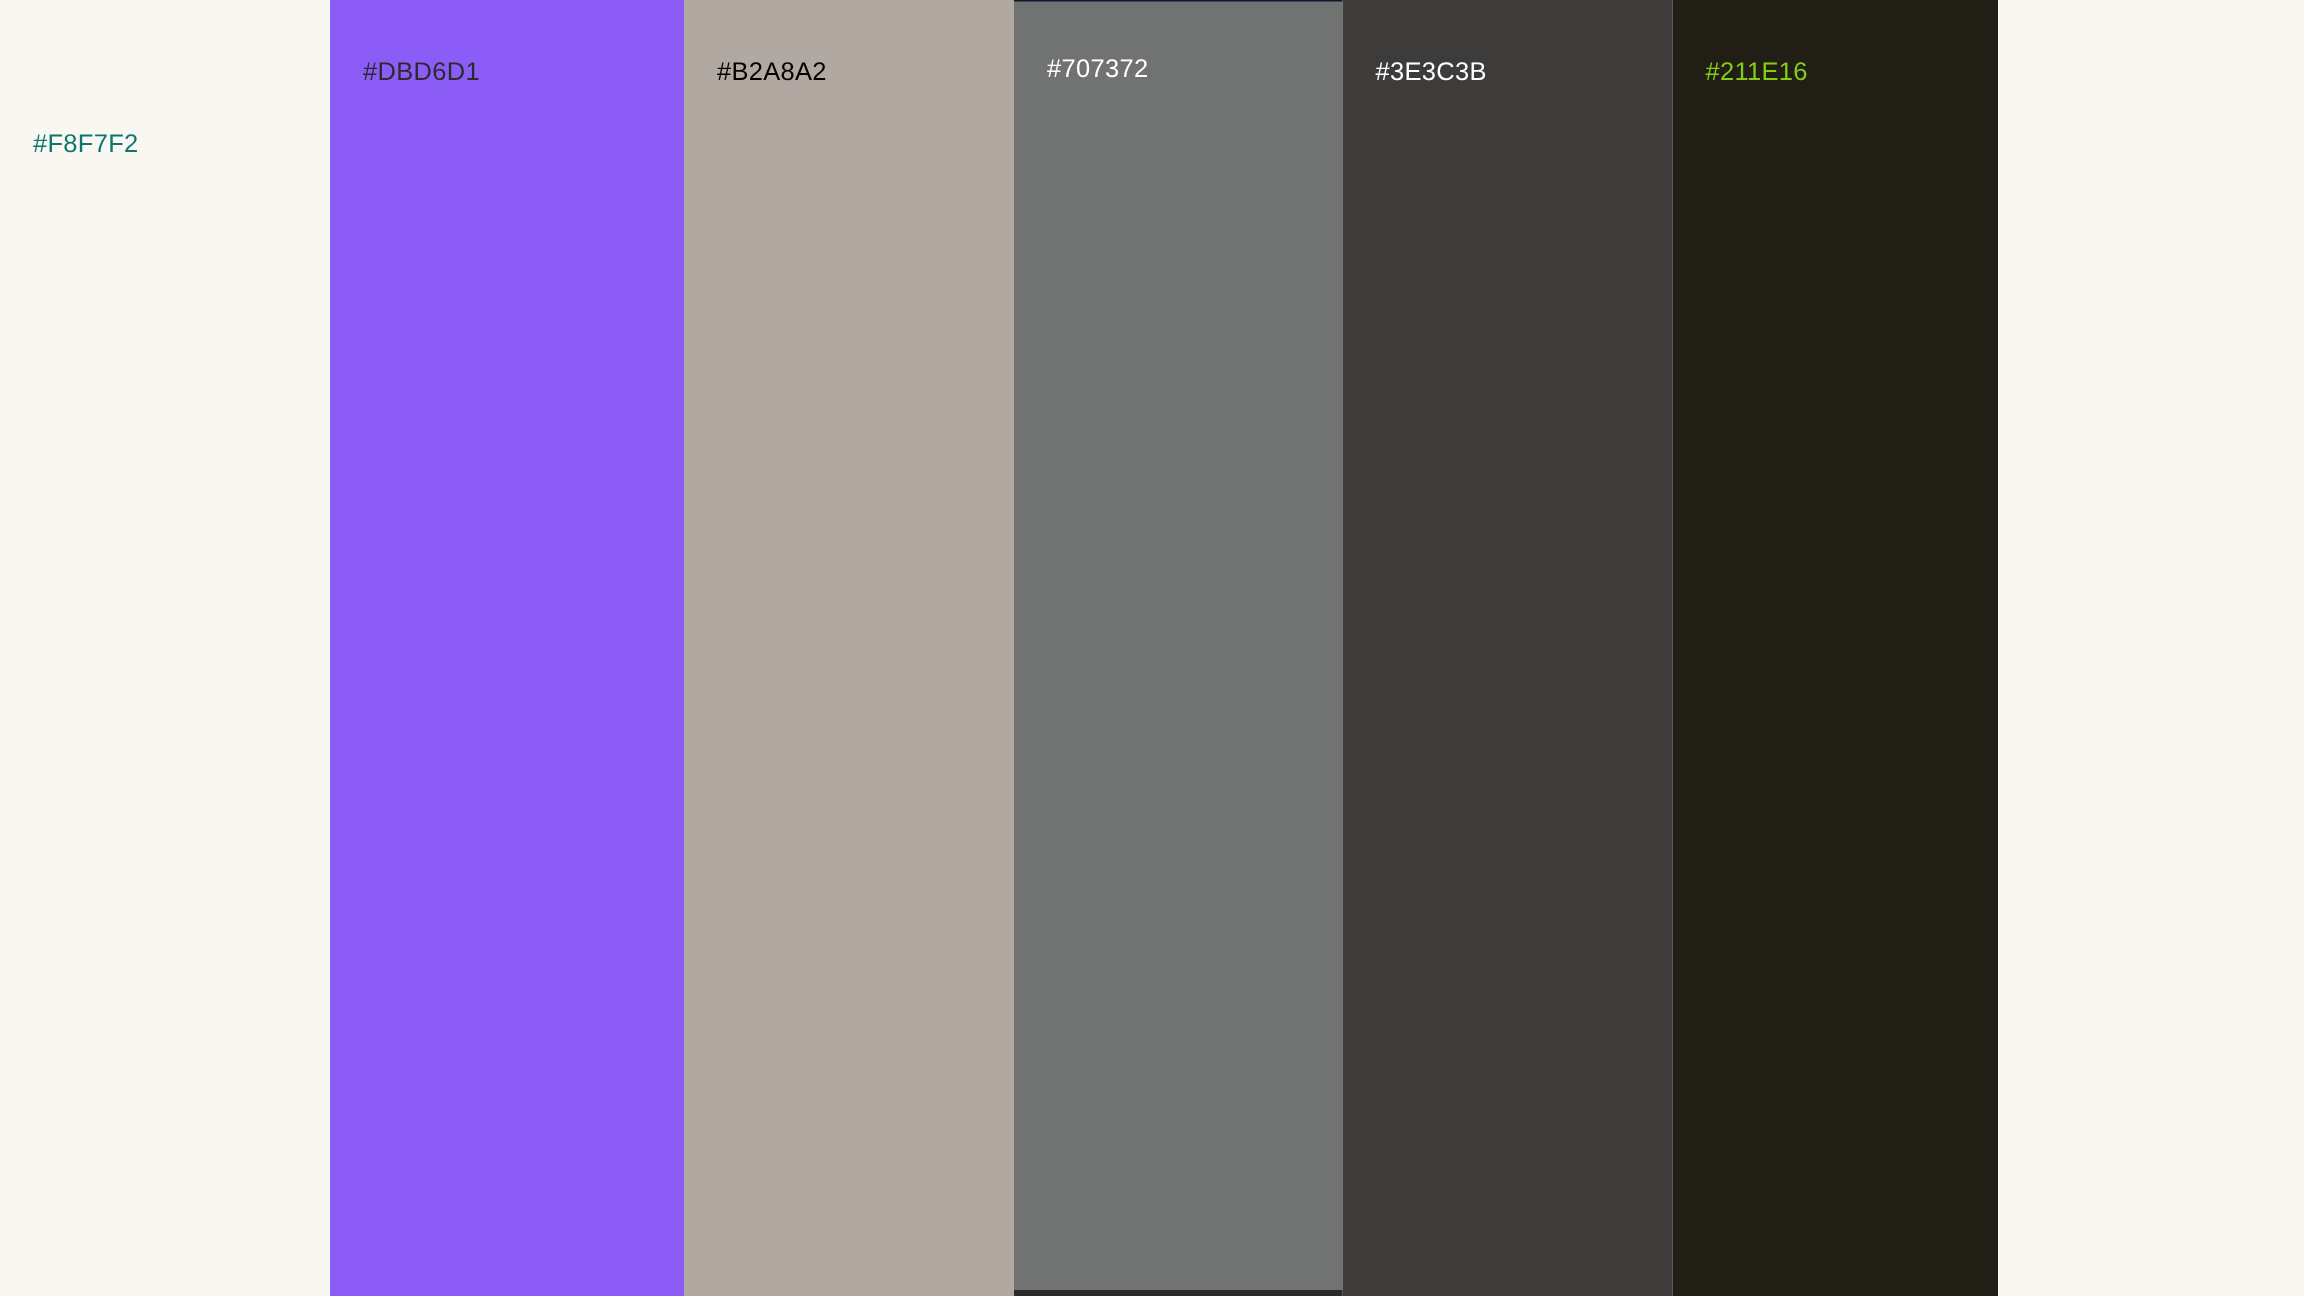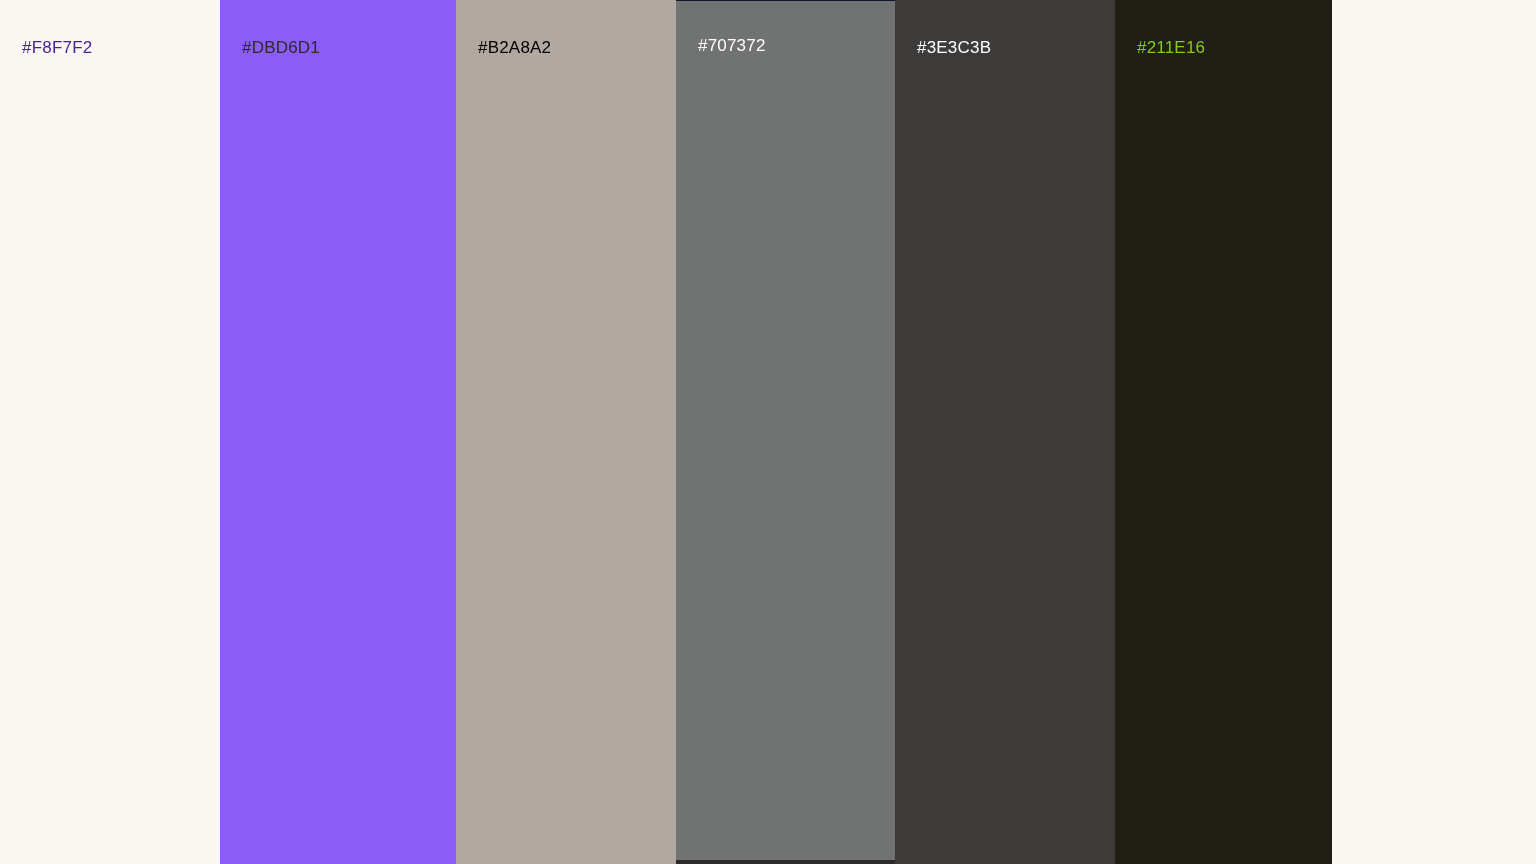--- a/index.html
+++ b/index.html
@@ -49,21 +49,21 @@
   }
   .swatch.is-focused .swatch-label {
     top: 35px;
   }
 </style>
 </head>
 <body style="background: rgb(248, 247, 242);">
 
 <div id="palette" style="width: 1536px; height: 864px; background: rgb(248, 247, 242);">
     <div class="swatch" style="width: 220px; background: rgb(248, 247, 242);">
-      <span class="swatch-label" style="color: #4c1d95;">#F8F7F2</span>
+      <span class="swatch-label" style="color: #0f766e; margin-top: 48px;">#F8F7F2</span>
     </div>
     <div class="swatch" style="width: 236px; background: #8b5cf6;">
       <span class="swatch-label" style="color: rgb(43, 43, 43);">#DBD6D1</span>
     </div>
     <div class="swatch" style="width: 220px; background: rgb(178, 168, 162);">
       <span class="swatch-label" style="color: #000000;">#B2A8A2</span>
     </div>
     <div class="swatch is-focused" style="width: 219px; background: rgb(112, 115, 114);">
       <span class="swatch-label" style="color: rgb(255, 255, 255);">#707372</span>
     </div>

